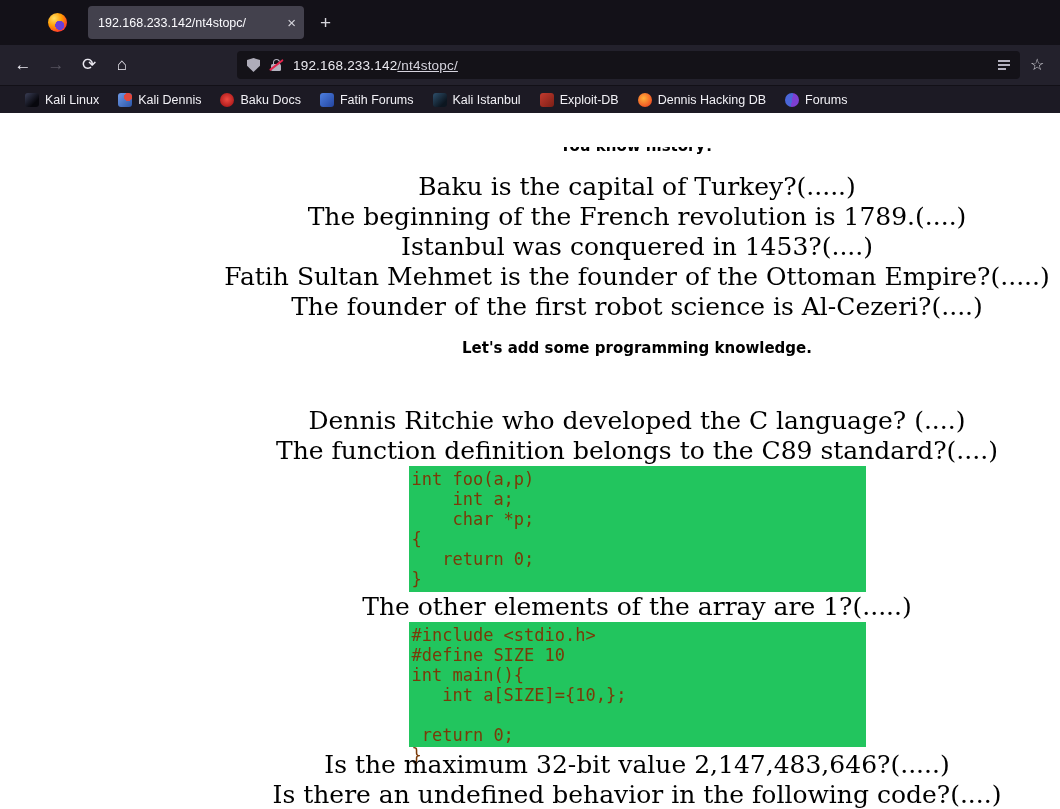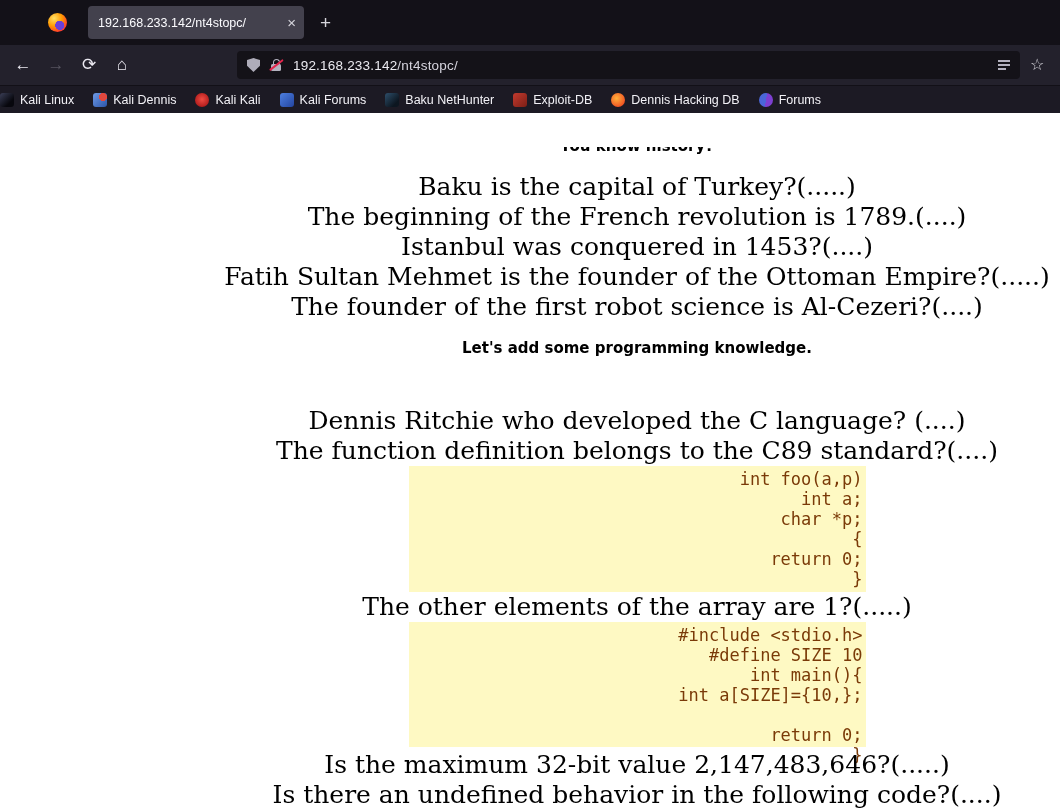--- a/index.html
+++ b/index.html
@@ -49,33 +49,33 @@
   }
   .shield {
     width:13px; height:14px; background:#aeacb9; flex:0 0 auto;
     clip-path: polygon(50% 0, 100% 14%, 100% 55%, 50% 100%, 0 55%, 0 14%);
   }
   .lock-wrap { position:relative; width:15px; height:17px; margin-left:9px; flex:0 0 auto; }
   .lock-body { position:absolute; bottom:3px; left:2px; width:10px; height:7px; background:#b4b2bf; border-radius:1.5px; }
   .lock-shackle { position:absolute; top:2px; left:4px; width:5px; height:5px; border:1.5px solid #b4b2bf; border-bottom:none; border-radius:4px 4px 0 0; }
   .lock-strike { position:absolute; top:7px; left:-1px; width:17px; height:2.4px; background:#e2264d; transform:rotate(-38deg); border-radius:1.2px; }
   .url-text { margin-left:9px; flex:1; white-space:nowrap; overflow:hidden; letter-spacing:.2px; }
-  .url-path { color:#d6d4de; }
+  .url-path { color:#d6d4de;text-decoration:underline; }
   .reader {
     width:12px; height:14px; margin-left:auto; flex:0 0 auto;
     background:
       linear-gradient(#b4b2bf 0 0) 0 2px/12px 2px no-repeat,
       linear-gradient(#b4b2bf 0 0) 0 6px/12px 2px no-repeat,
       linear-gradient(#b4b2bf 0 0) 0 10px/8px 2px no-repeat;
   }
   .star { margin-left:10px; color:#d6d5dc; font-size:16px; line-height:28px; }
 
   .bookmarksbar {
     height:27px; background:#1c1a24; border-top:1px solid rgba(0,0,0,.35);
-    display:flex; align-items:center; padding-left:0; gap:19px;
+    display:flex; align-items:center; padding-left:25px; gap:19px;
     color:#f2f1f6; font-size:12.5px; white-space:nowrap;
   }
   .bm { display:flex; align-items:center; gap:6px; flex:0 0 auto; }
   .bmicon { width:14px; height:14px; border-radius:3px; flex:0 0 auto; }
   .i-kali-linux    { background: linear-gradient(135deg,#3a3e56,#07070d 70%); }
   .i-kali-tools    { background: radial-gradient(circle at 72% 28%, #e0483e 0 28%, rgba(0,0,0,0) 30%), linear-gradient(135deg,#6f9ae6,#2b55a8); }
   .i-kali-docs     { background: radial-gradient(circle at 50% 45%, #ef4b42, #b01c1c 75%); border-radius:50%; }
   .i-kali-forums   { background: linear-gradient(135deg,#4d7fe0,#2345a0); }
   .i-kali-nethunter{ background: linear-gradient(135deg,#2e4f6b,#0c1620 75%); }
   .i-exploit-db    { background: linear-gradient(135deg,#c23a2e,#7c1f16); }
@@ -96,22 +96,22 @@
   .q {
     font-family:"DejaVu Serif", "Liberation Serif", serif;
     font-size:25px; line-height:30px; font-weight:normal; margin:0;
   }
   .q-first  { margin-top:17px; }
   .q-dennis { margin-top:49px; }
   .q-max    { margin-top:3px; }
   pre.code {
     font-family:"DejaVu Sans Mono", "Liberation Mono", monospace;
     font-size:17px; line-height:20px;
-    color:#7a3a08; background:#fef9c3;
-    text-align:right; margin:0 auto; padding:3px;
+    color:#7a3a08; background:#22c55e;
+    text-align:left; margin:0 auto; padding:3px;
     overflow:visible;
   }
   .code1 { width:451px; margin-top:3px; }
   .code2 { width:451px; height:119px; margin-top:1px; }
   .code3 { width:514px; height:114px; margin-top:0; }
 
   .bottom-strip { height:4px; background:#262335; }
 </style>
 </head>
 <body>
@@ -149,29 +149,29 @@
     <span class="bm">
       <span class="bmicon i-kali-linux"></span>
       <span>Kali Linux</span>
     </span>
     <span class="bm">
       <span class="bmicon i-kali-tools"></span>
       <span>Kali Dennis</span>
     </span>
     <span class="bm">
       <span class="bmicon i-kali-docs"></span>
-      <span>Kali Kali</span>
+      <span>Baku Docs</span>
     </span>
     <span class="bm">
       <span class="bmicon i-kali-forums"></span>
-      <span>Kali Forums</span>
+      <span>Fatih Forums</span>
     </span>
     <span class="bm">
       <span class="bmicon i-kali-nethunter"></span>
-      <span>Baku NetHunter</span>
+      <span>Kali Istanbul</span>
     </span>
     <span class="bm">
       <span class="bmicon i-exploit-db"></span>
       <span>Exploit-DB</span>
     </span>
     <span class="bm">
       <span class="bmicon i-ghdb"></span>
       <span>Dennis Hacking DB</span>
     </span>
     <span class="bm">

